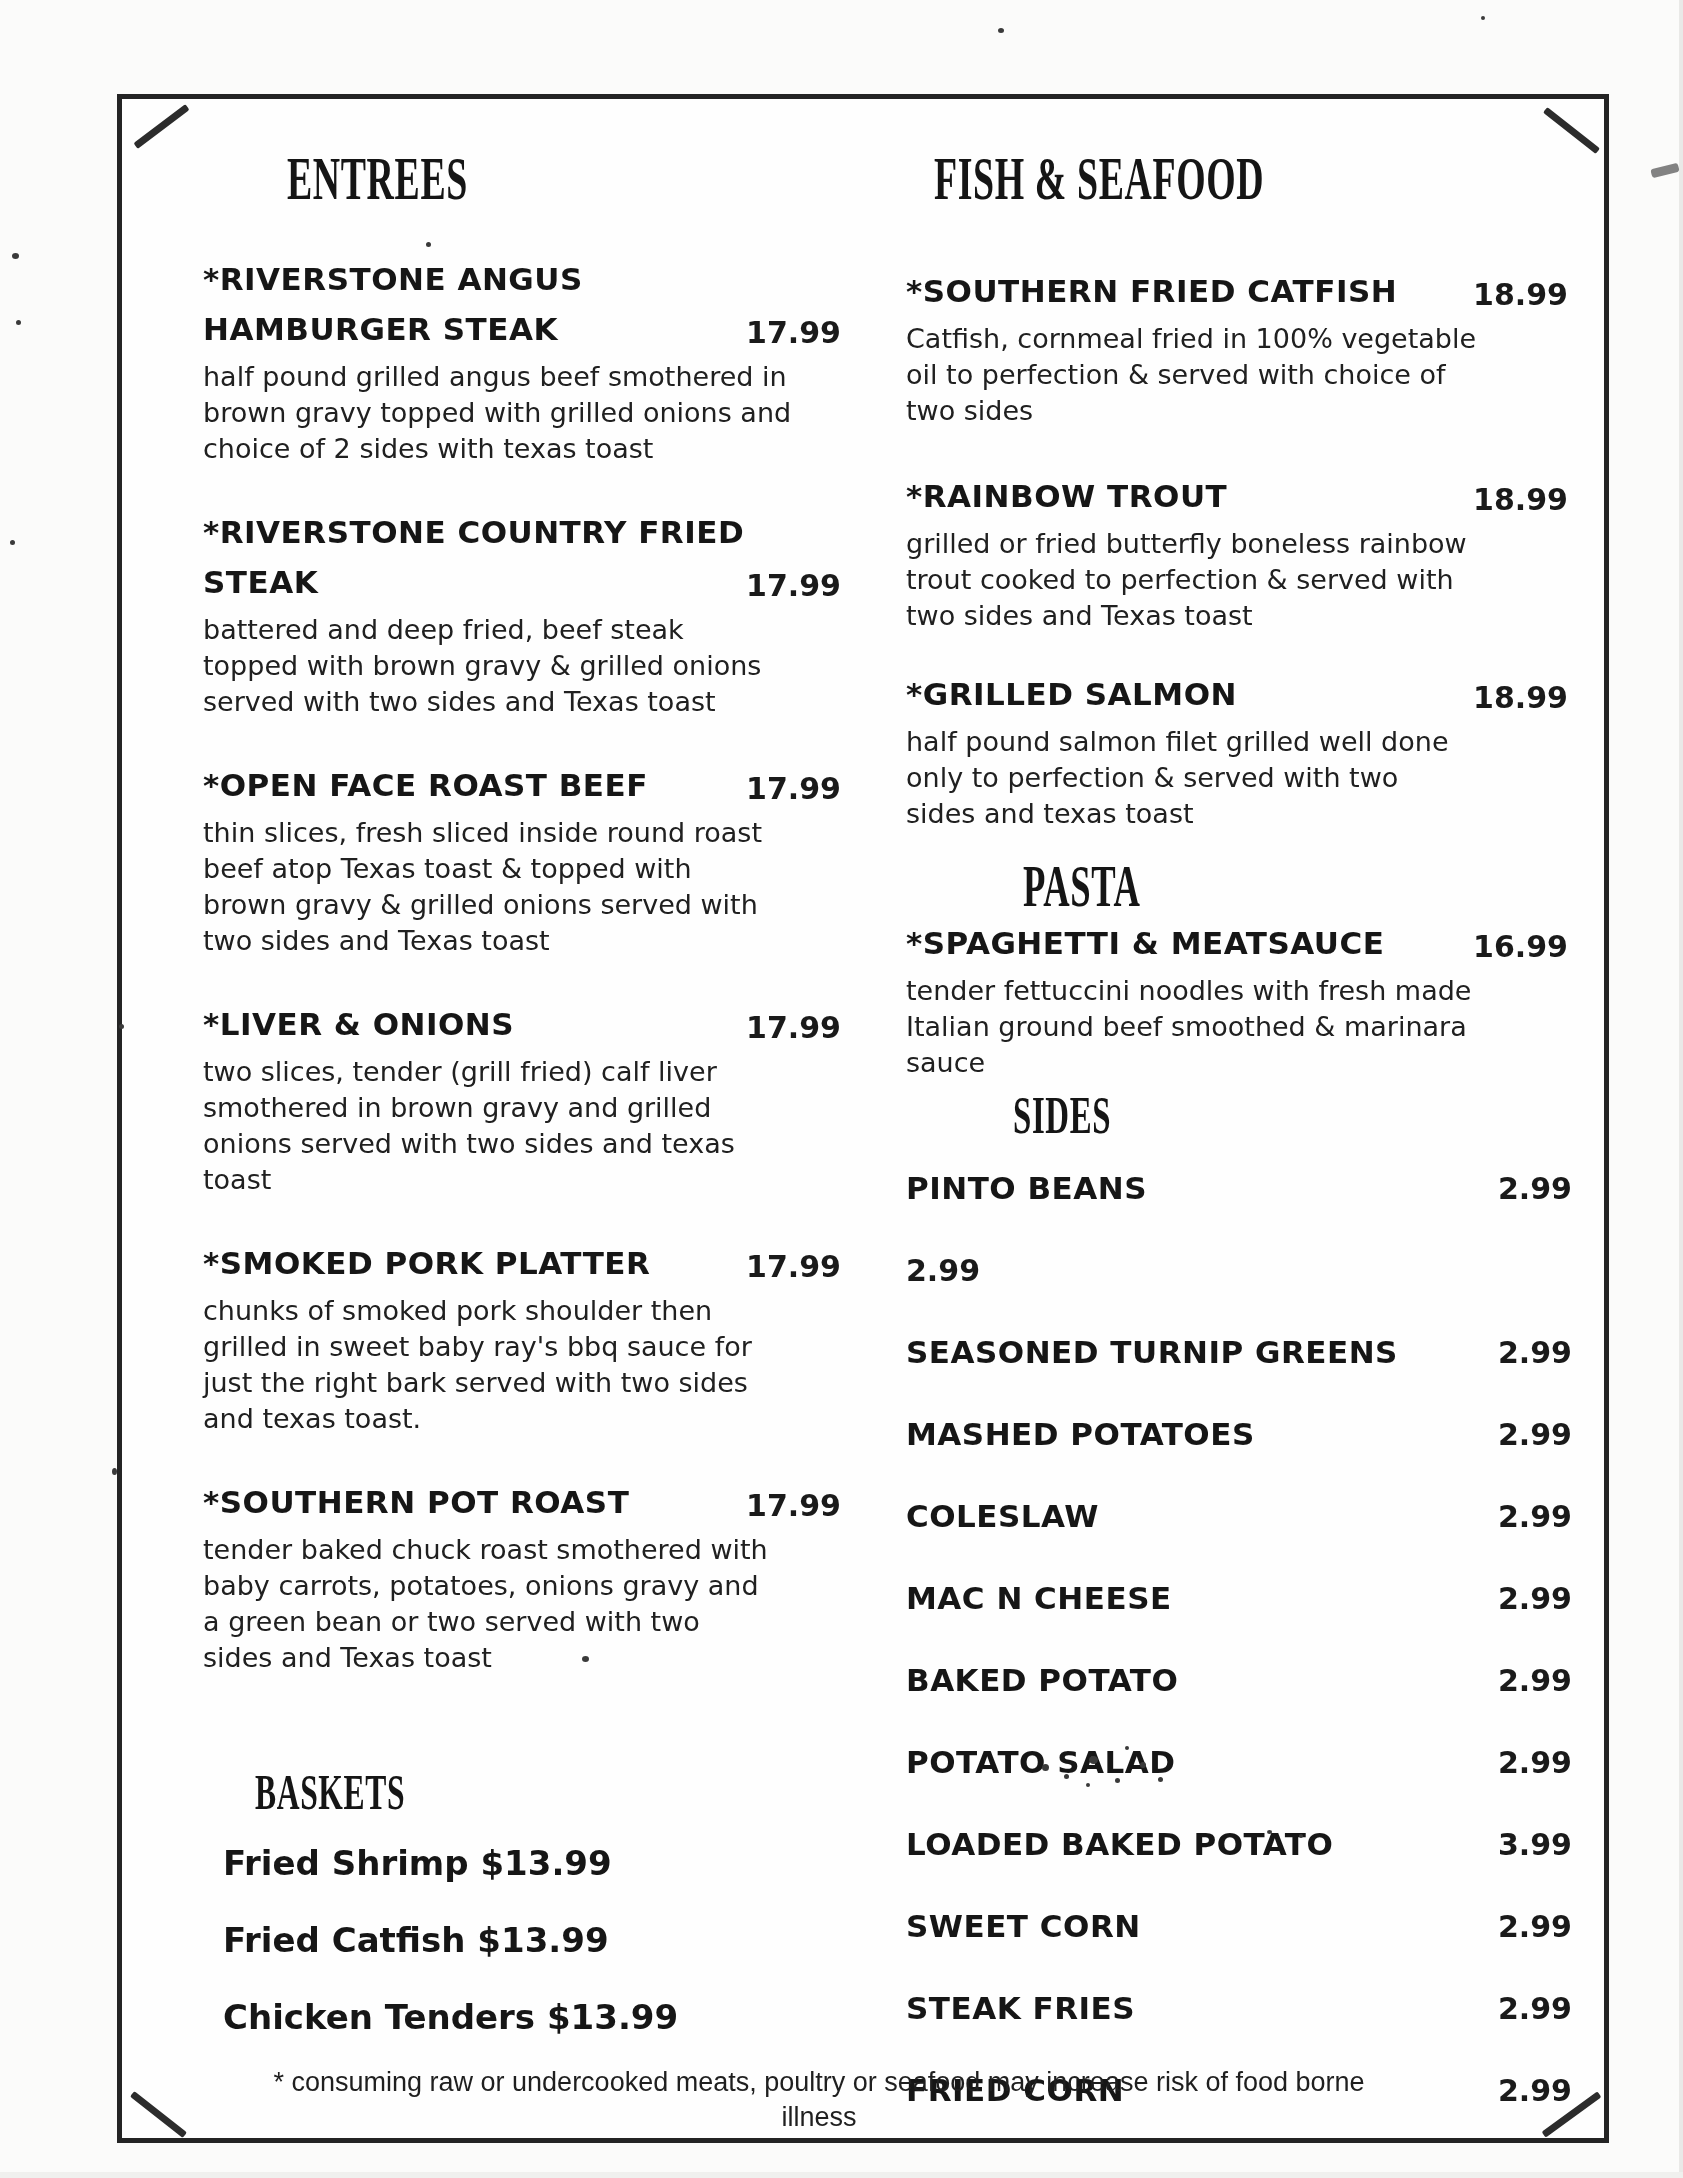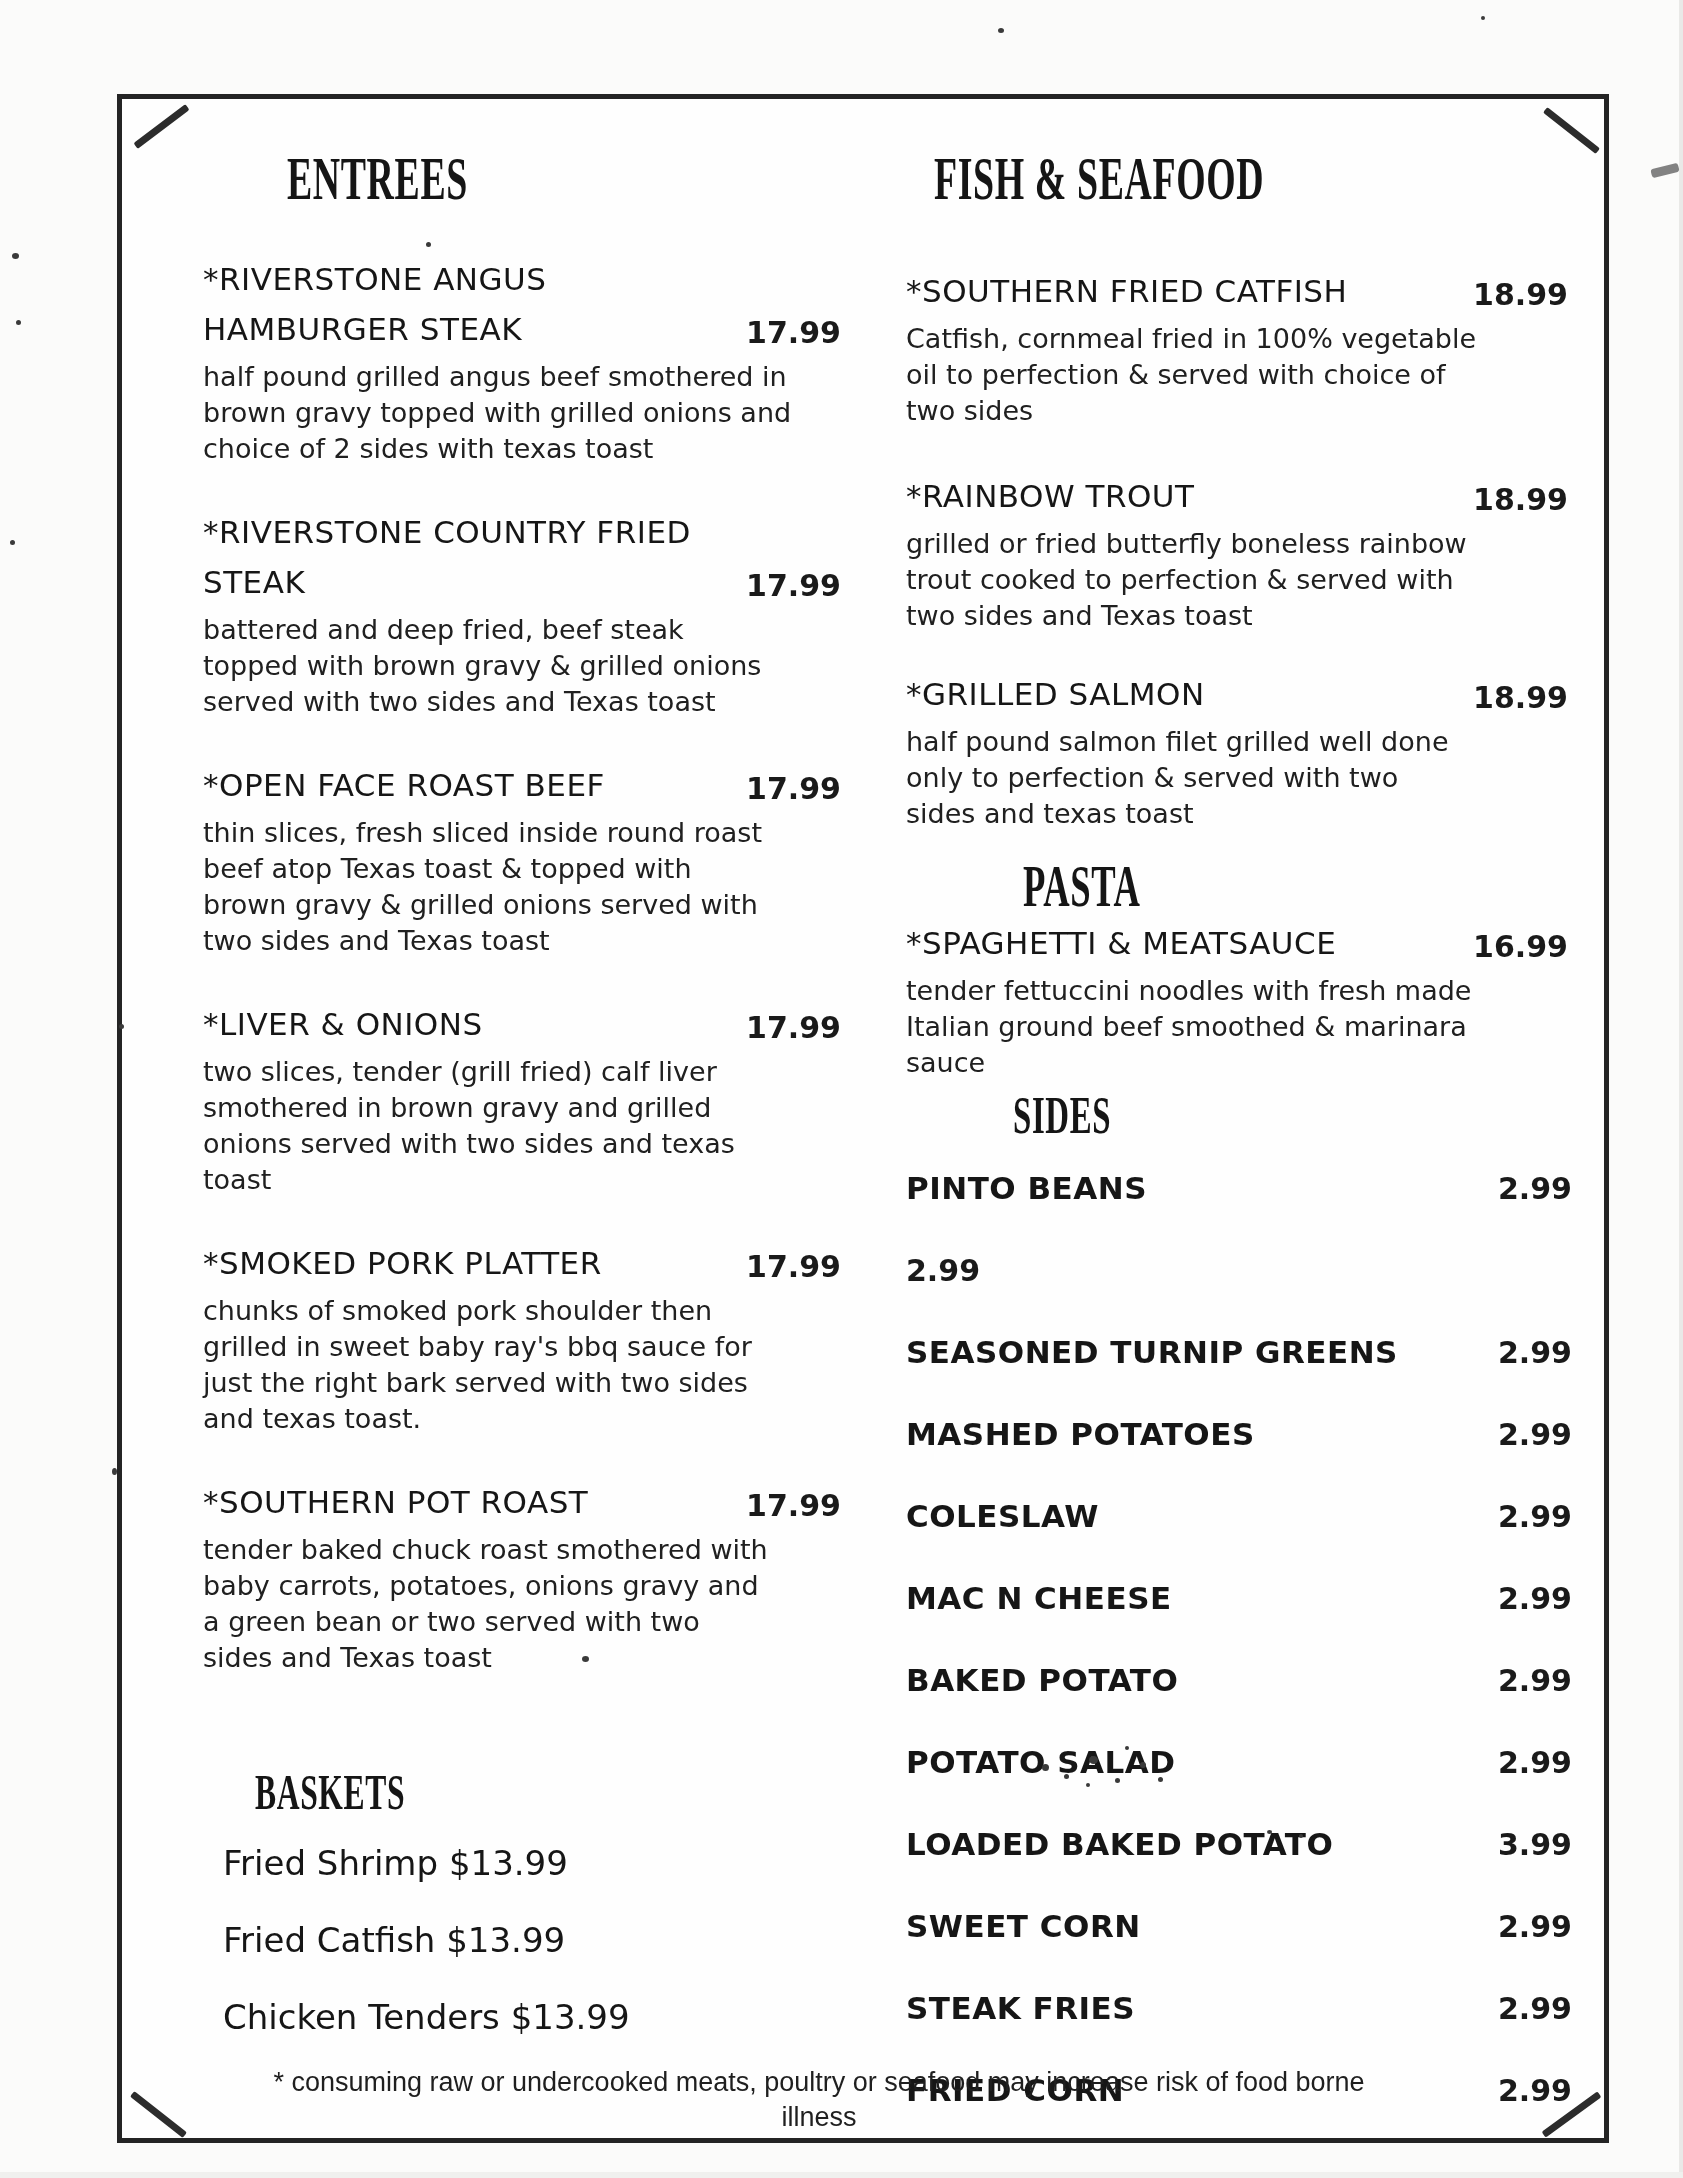--- a/index.html
+++ b/index.html
@@ -35,32 +35,32 @@
   .h-fish{font-size:61px;margin:54px 0 0 28px;}
   .h-baskets{font-size:51px;margin:91px 0 0 52px;}
   .h-pasta{font-size:59px;margin:25px 0 0 117px;}
   .h-sides{font-size:53px;margin:8px 0 0 107px;}
 
   .mi{position:relative;}
   .mt45{margin-top:45px;} .mt40{margin-top:40px;} .mt58{margin-top:57px;}
   .mt42{margin-top:42px;} .mt35{margin-top:35px;} .mt2{margin-top:2px;}
   .mi-head{position:relative;}
   .mi-name{
-    font-weight:normal;font-size:31px;line-height:50px;letter-spacing:0.5px;
+    font-weight:bold;font-size:31px;line-height:50px;letter-spacing:0.5px;
     white-space:pre-line;color:#161616;
   }
   .mi-price{
     position:absolute;right:6px;bottom:4px;
     font-weight:bold;font-size:30px;line-height:34px;color:#1a1a1a;
   }
   .mi-desc{
     font-size:27px;line-height:36px;margin-top:5px;white-space:pre-line;color:#202020;
   }
 
-  .bk-item{font-weight:normal;font-size:34px;line-height:42px;margin:24px 0 35px 20px;color:#161616;}
+  .bk-item{font-weight:bold;font-size:34px;line-height:42px;margin:24px 0 35px 20px;color:#161616;}
 
   .side-row{display:flex;justify-content:space-between;align-items:center;margin-top:42px;height:40px;}
   .side-row.first{margin-top:26px;}
   .side-name{font-weight:bold;font-size:31px;letter-spacing:0.5px;color:#161616;}
   .side-price{font-weight:bold;font-size:30px;color:#1a1a1a;padding-right:2px;}
 
   .footnote{
     position:absolute;left:117px;top:2065px;width:1404px;text-align:center;
     font-family:"Liberation Sans",sans-serif;font-size:27px;line-height:35px;
     white-space:pre-line;color:#1f1f1f;

